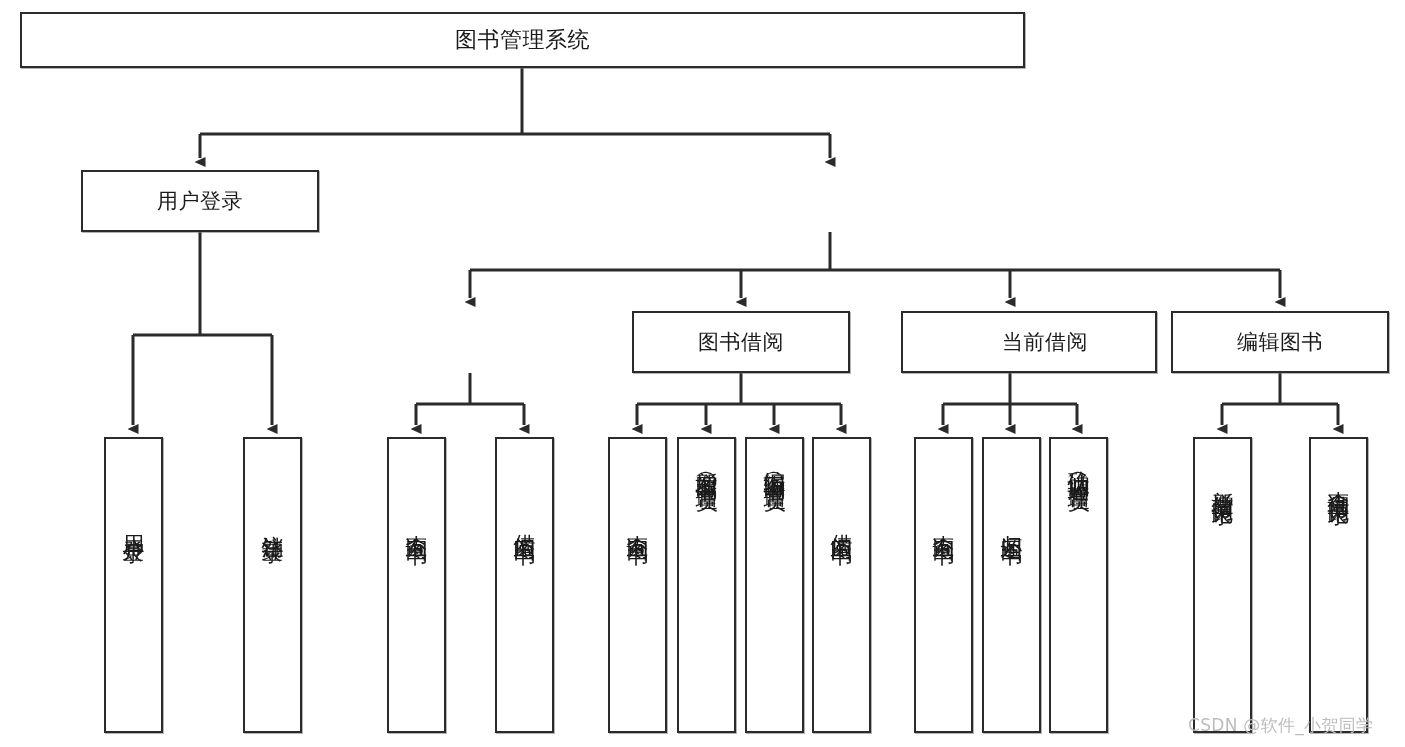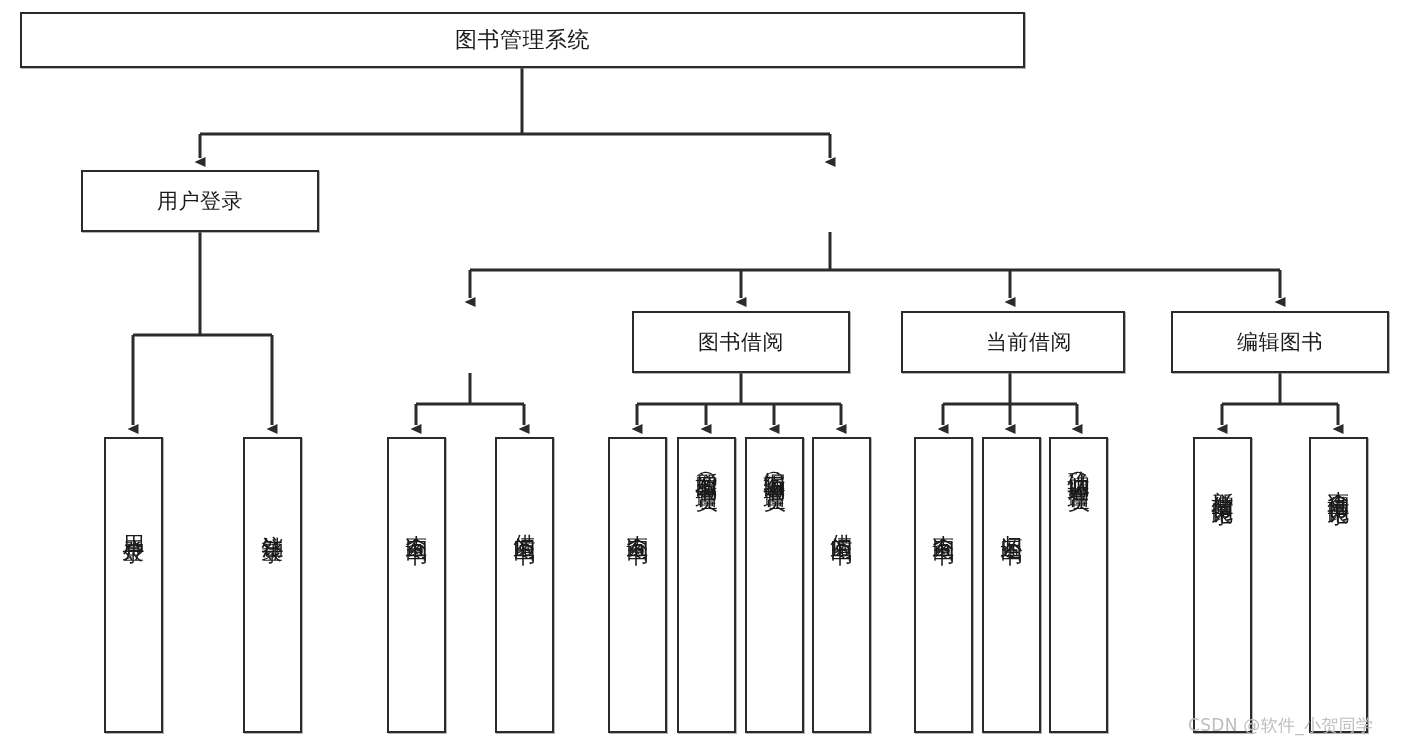--- a/index.html
+++ b/index.html
@@ -145,21 +145,21 @@
     <span class="label">图书管理系统</span>
   </div>
 
   <div class="node h" style="left:81px; top:170px; width:238px; height:62px;">
     <span class="label">用户登录</span>
   </div>
 
   <div class="node h" style="left:632px; top:311px; width:218px; height:62px;">
     <span class="label">图书借阅</span>
   </div>
-  <div class="node h" style="left:901px; top:311px; width:224px; height:62px;padding-left:32px;">
+  <div class="node h" style="left:901px; top:311px; width:256px; height:62px;padding-left:32px;">
     <span class="label">当前借阅</span>
   </div>
   <div class="node h" style="left:1171px; top:311px; width:218px; height:62px;">
     <span class="label">编辑图书</span>
   </div>
 
   <div class="node v pad-top" style="left:104px; top:437px; width:59px; height:296px;">
     <span class="label">用户登录</span>
   </div>
   <div class="node v pad-top" style="left:243px; top:437px; width:59px; height:296px;">

